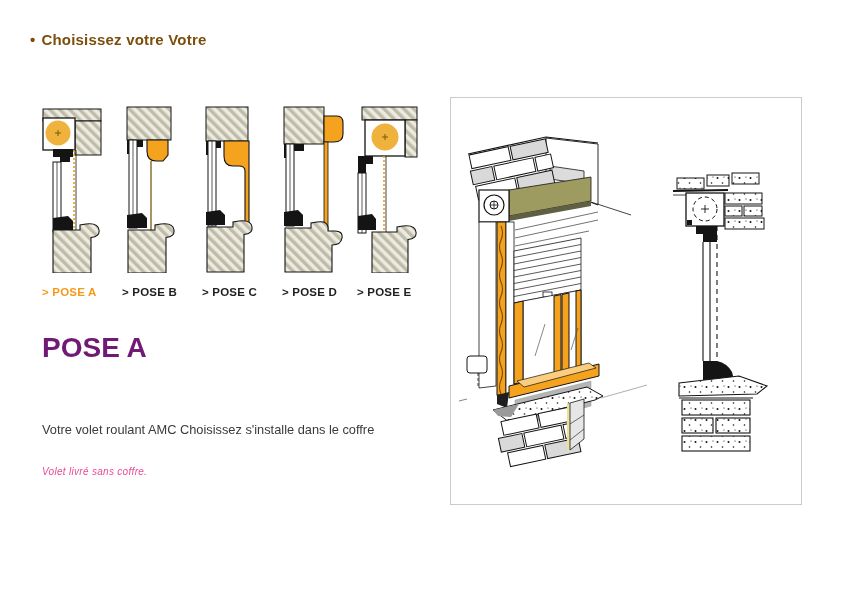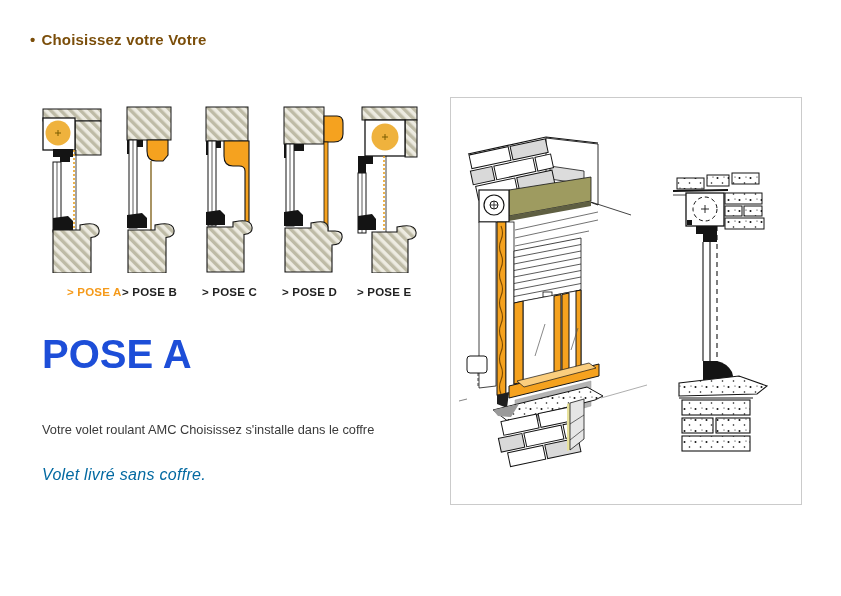--- a/index.html
+++ b/index.html
@@ -13,32 +13,32 @@
     font-size:15px;font-weight:bold;color:#7B4E0A;letter-spacing:.2px;
   }
   .page-title .bullet{margin-right:6px;}
   .thumb{
     position:absolute;top:104px;margin:0;padding:0;cursor:pointer;
   }
   .thumb-label{
     margin-top:13px;font-size:11.5px;font-weight:bold;color:#1F1F1F;
     letter-spacing:.2px;white-space:nowrap;
   }
-  .thumb.selected .thumb-label{color:#F59A1A;margin-left:25px;}
+  .thumb.selected .thumb-label{color:#F59A1A;}
   .detail-heading{
     position:absolute;left:42px;top:332px;
-    font-size:40px;font-weight:bold;color:#1d4ed8;letter-spacing:0;
+    font-size:28px;font-weight:bold;color:#701a75;letter-spacing:0;
   }
   .detail-text{
     position:absolute;left:42px;top:387px;width:400px;
     font-size:12.8px;line-height:17px;color:#3A3A3A;white-space:pre-wrap;
   }
   .detail-note{
     position:absolute;left:42px;top:466px;
-    font-size:16px;font-style:italic;color:#0369a1;letter-spacing:.3px;
+    font-size:10px;font-style:italic;color:#ec4899;letter-spacing:.3px;
   }
   .illustration-panel{
     position:absolute;left:450px;top:97px;width:352px;height:408px;
     border:1px solid #CBCBCB;background:#ffffff;box-sizing:border-box;
   }
   svg{display:block;}
 </style>
 </head>
 <body>
 

